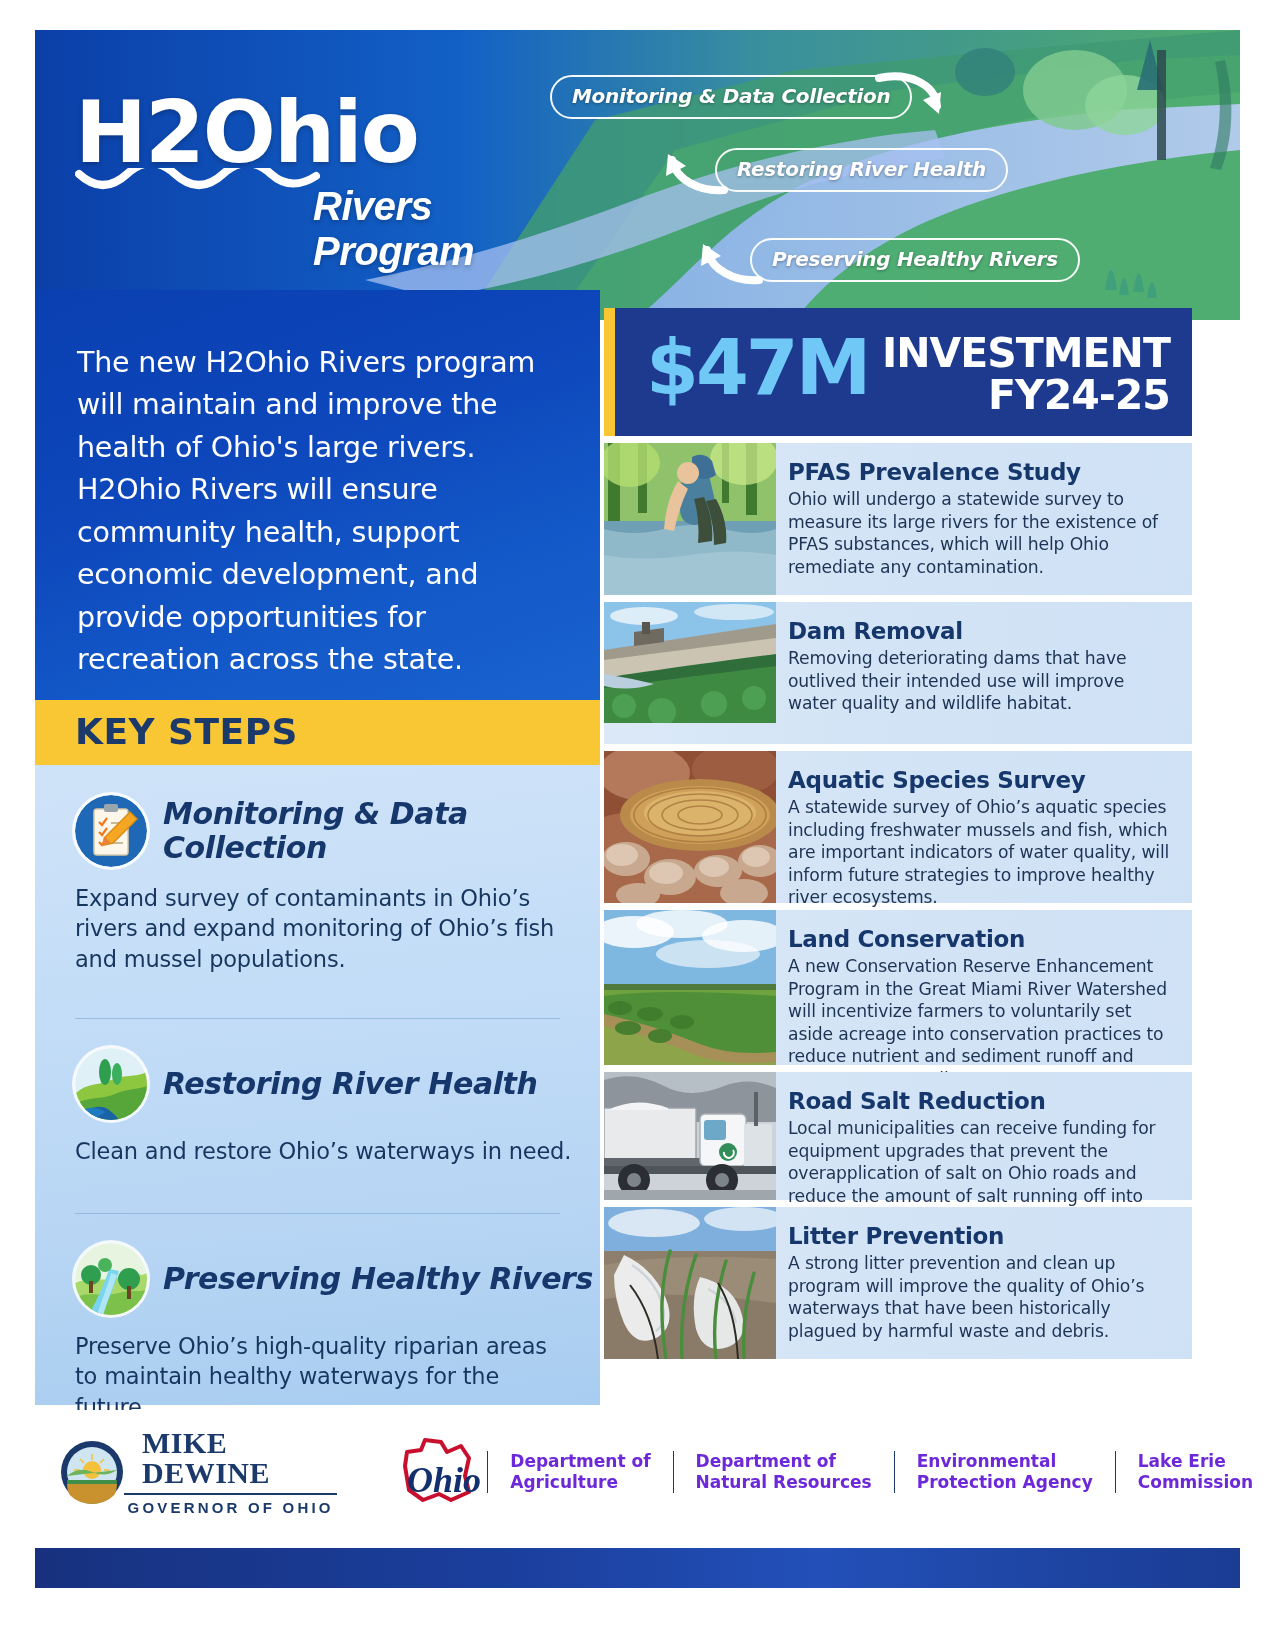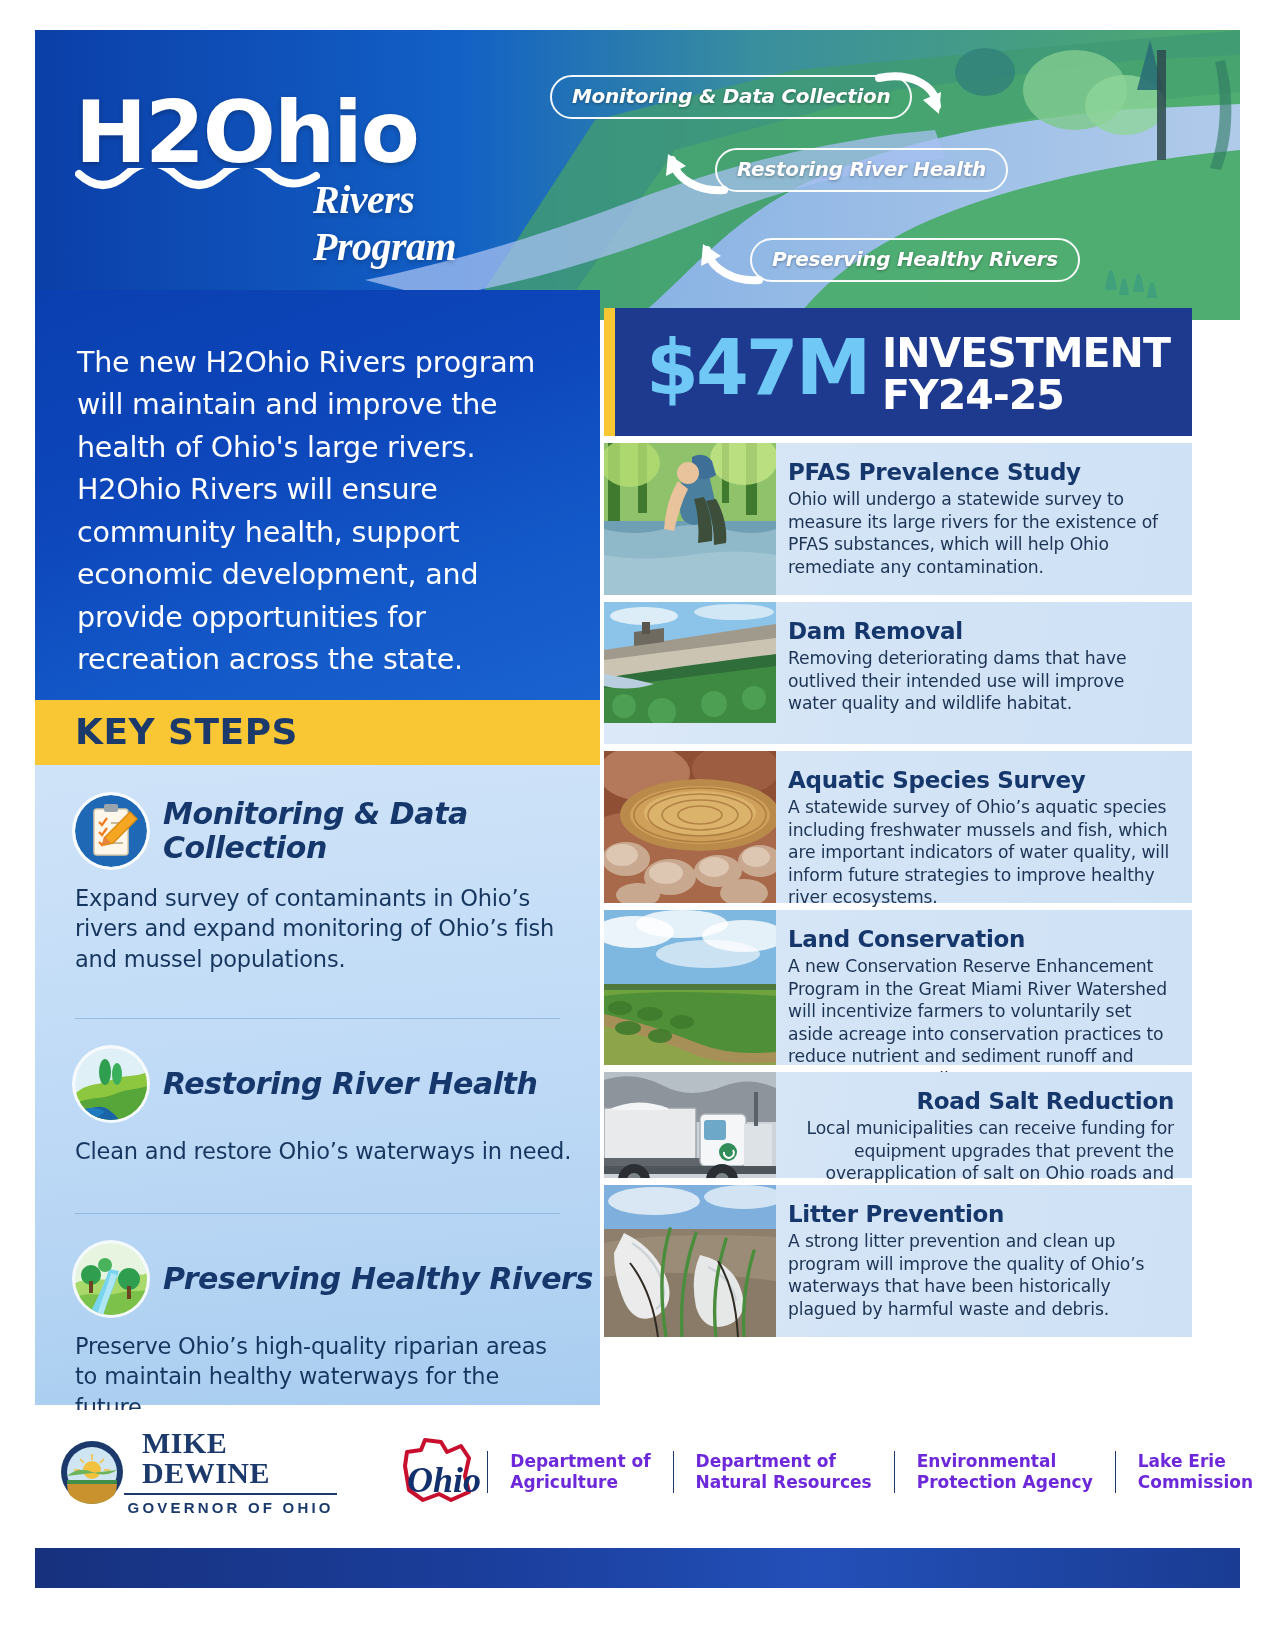--- a/index.html
+++ b/index.html
@@ -20,22 +20,22 @@
   }
   .hero-scene { position:absolute; inset:0; }
   .logo-wrap { position:absolute; left:40px; top:62px; z-index:5; color:#fff; }
   .logo-main {
     font-family:"DejaVu Sans", sans-serif;
     font-size:86px; font-weight:700; letter-spacing:-2px; line-height:0.95;
     text-shadow:0 2px 5px rgba(0,0,0,.25);
   }
   .logo-wave { display:block; margin-top:-6px; }
   .logo-sub {
-    position:absolute; left:238px; top:84px;
-    font-family:Liberation Serif, serif;
+    position:absolute; left:238px; top:92px;
+    font-family:Liberation Sans, sans-serif;
     font-size:40px; font-weight:700; font-style:italic; letter-spacing:-.5px;
     text-shadow:0 2px 5px rgba(0,0,0,.25);
   }
   .pill {
     position:absolute; z-index:6;
     border:2.5px solid rgba(255,255,255,.95); border-radius:26px;
     padding:7px 20px 9px; color:#fff;
     font-family:"DejaVu Sans", sans-serif;
     font-size:20px; font-weight:700; font-style:italic;
     white-space:nowrap; letter-spacing:-.3px;
@@ -90,20 +90,21 @@
     padding-left:40px; padding-right:26px; margin-top:16px;
     font-family:"DejaVu Sans", sans-serif;
     font-size:22.5px; color:#17365f; line-height:1.35; letter-spacing:-.2px;
   }
   .step-div { position:absolute; left:40px; width:485px; height:1px; background:rgba(100,150,200,.45); }
 
   
   .invest {
     position:absolute; left:604px; top:308px; width:588px; height:128px;
     background:#1e3a8f;
+    text-align:right;
   }
   .invest-accent { position:absolute; left:0; top:0; width:11px; height:128px; background:#f8c733; }
   .invest-amt {
     position:absolute; left:42px; top:22px;
     font-family:"DejaVu Sans", sans-serif;
     font-size:76px; font-weight:700; color:#6fc8f5; letter-spacing:-3px; line-height:1;
   }
   .invest-label {
     position:absolute; left:278px; top:24px;
     font-family:"DejaVu Sans", sans-serif;
@@ -427,21 +428,21 @@
             <ellipse cx="56" cy="126" rx="12" ry="7"></ellipse>
           </g>
         </svg>
       </div>
       <div class="card-text">
         <div class="card-title">Land Conservation</div>
         <div class="card-desc">A new Conservation Reserve Enhancement Program in the Great Miami River Watershed will incentivize farmers to voluntarily set aside acreage into conservation practices to reduce nutrient and sediment runoff and protect water quality.</div>
       </div>
     </div>
 
-    <div class="card" style="height:106px;text-align:right;">
+    <div class="card" style="height:128px;">
       <div class="card-thumb">
         <svg viewBox="0 0 172 145" preserveAspectRatio="none" width="172" height="145">
           <rect width="172" height="145" fill="#cdd3d8"></rect>
           <rect width="172" height="50" fill="#b7bfc6"></rect>
           <path d="M0 8 q30 -10 60 6 q26 14 60 0 q26 -10 52 2 L172 50 L0 50 Z" fill="#8d949b"></path>
           <rect x="0" y="36" width="92" height="54" fill="#e8eaec" stroke="#9aa1a7" stroke-width="1.4"></rect>
           <rect x="0" y="86" width="100" height="10" fill="#60666c"></rect>
           <rect x="96" y="42" width="46" height="52" rx="5" fill="#f4f6f7" stroke="#a9b0b6" stroke-width="1.4"></rect>
           <rect x="100" y="48" width="22" height="20" rx="3" fill="#6ea8c8"></rect>
           <circle cx="124" cy="80" r="9" fill="#0f7a3d" opacity=".85"></circle>

